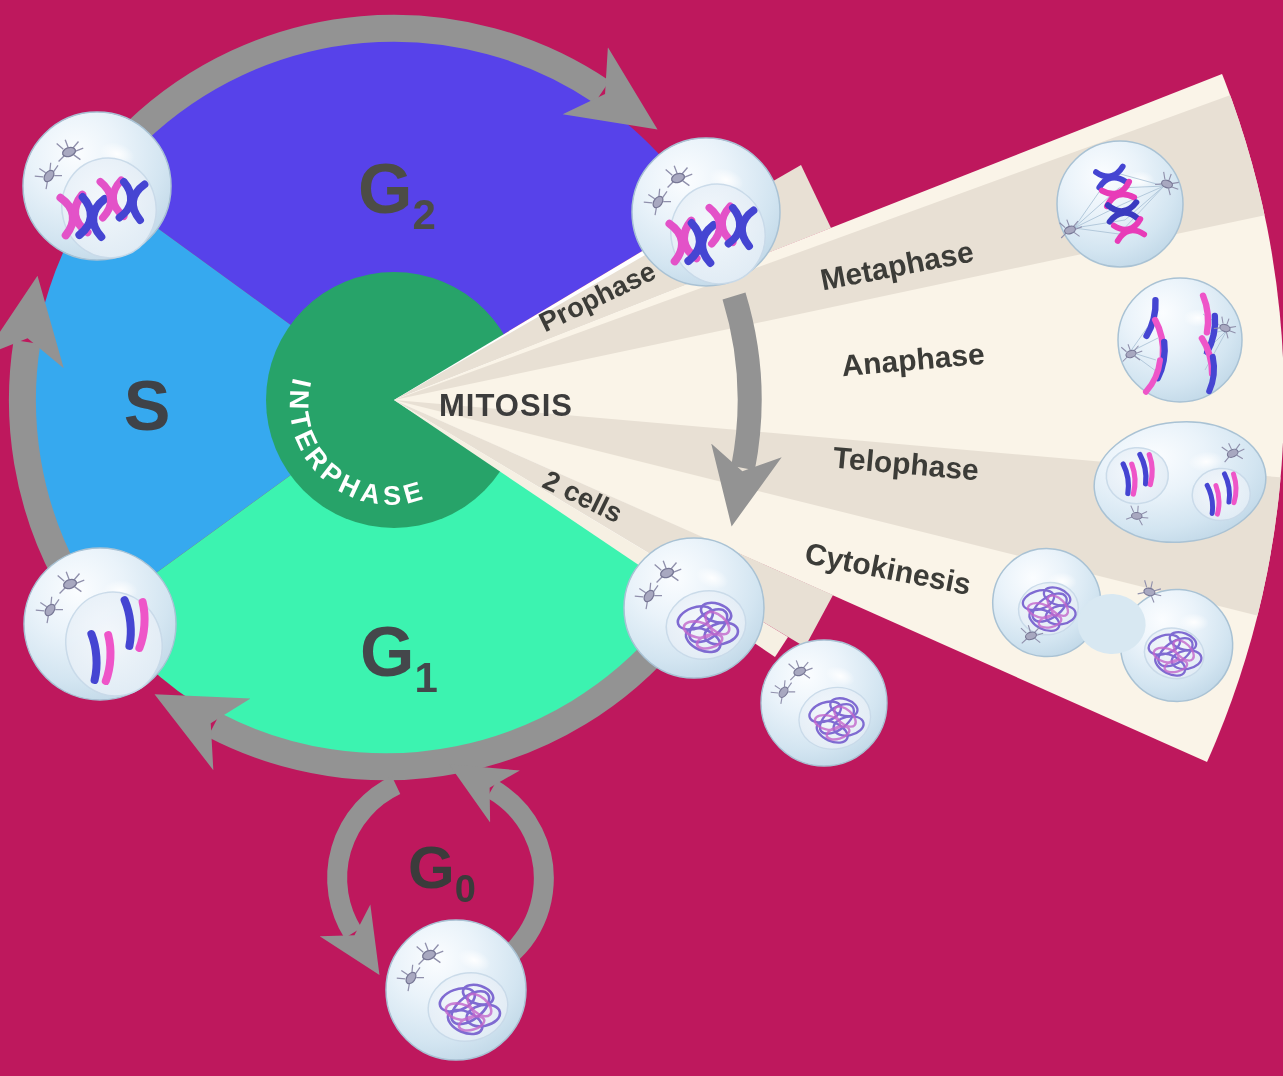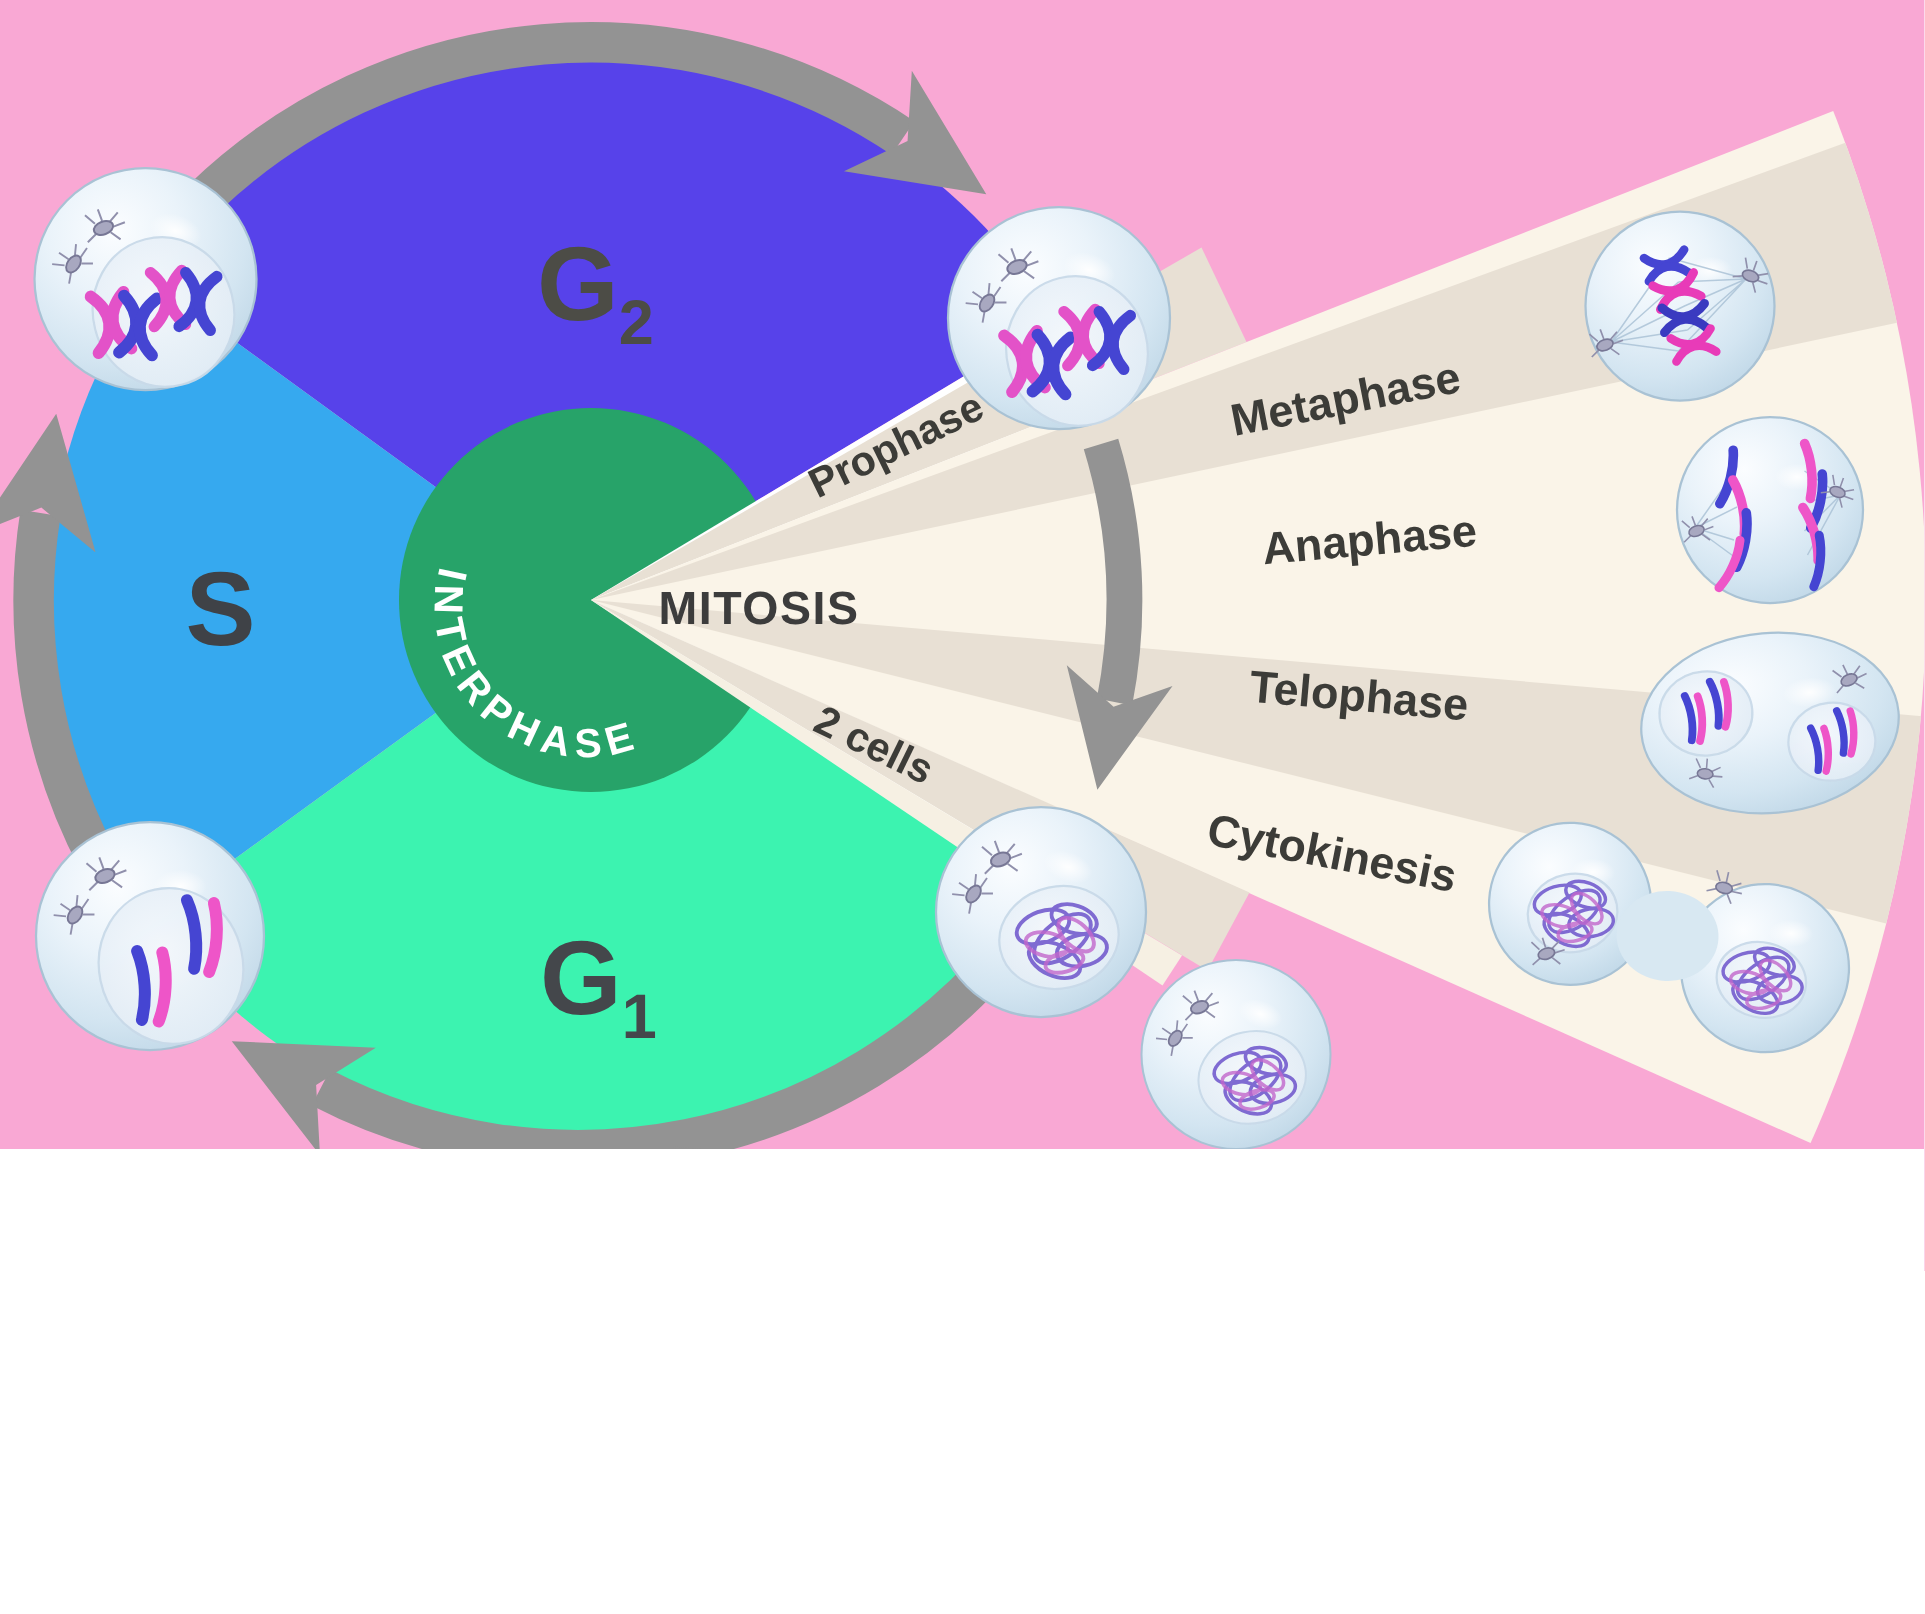--- a/index.html
+++ b/index.html
@@ -1,16 +1,16 @@
 <!DOCTYPE html>
 <html><head>
 <meta charset="utf-8">
 <style>
   html,body{margin:0;padding:0;background:#ffffff;}
-  #stage{position:relative;width:1283px;height:766px;background:#f9a8d4;overflow:hidden;
+  #stage{position:relative;width:1283px;height:1076px;background:#be185d;overflow:hidden;
          font-family:"Liberation Sans", sans-serif;}
   svg{display:block;}
   text{font-family:"Liberation Sans", sans-serif;}
 </style>
 </head>
 <body>
 
 <div id="stage">
 <svg width="1283" height="1076" viewBox="0 0 1283 1076" xmlns="http://www.w3.org/2000/svg">
   <defs>

